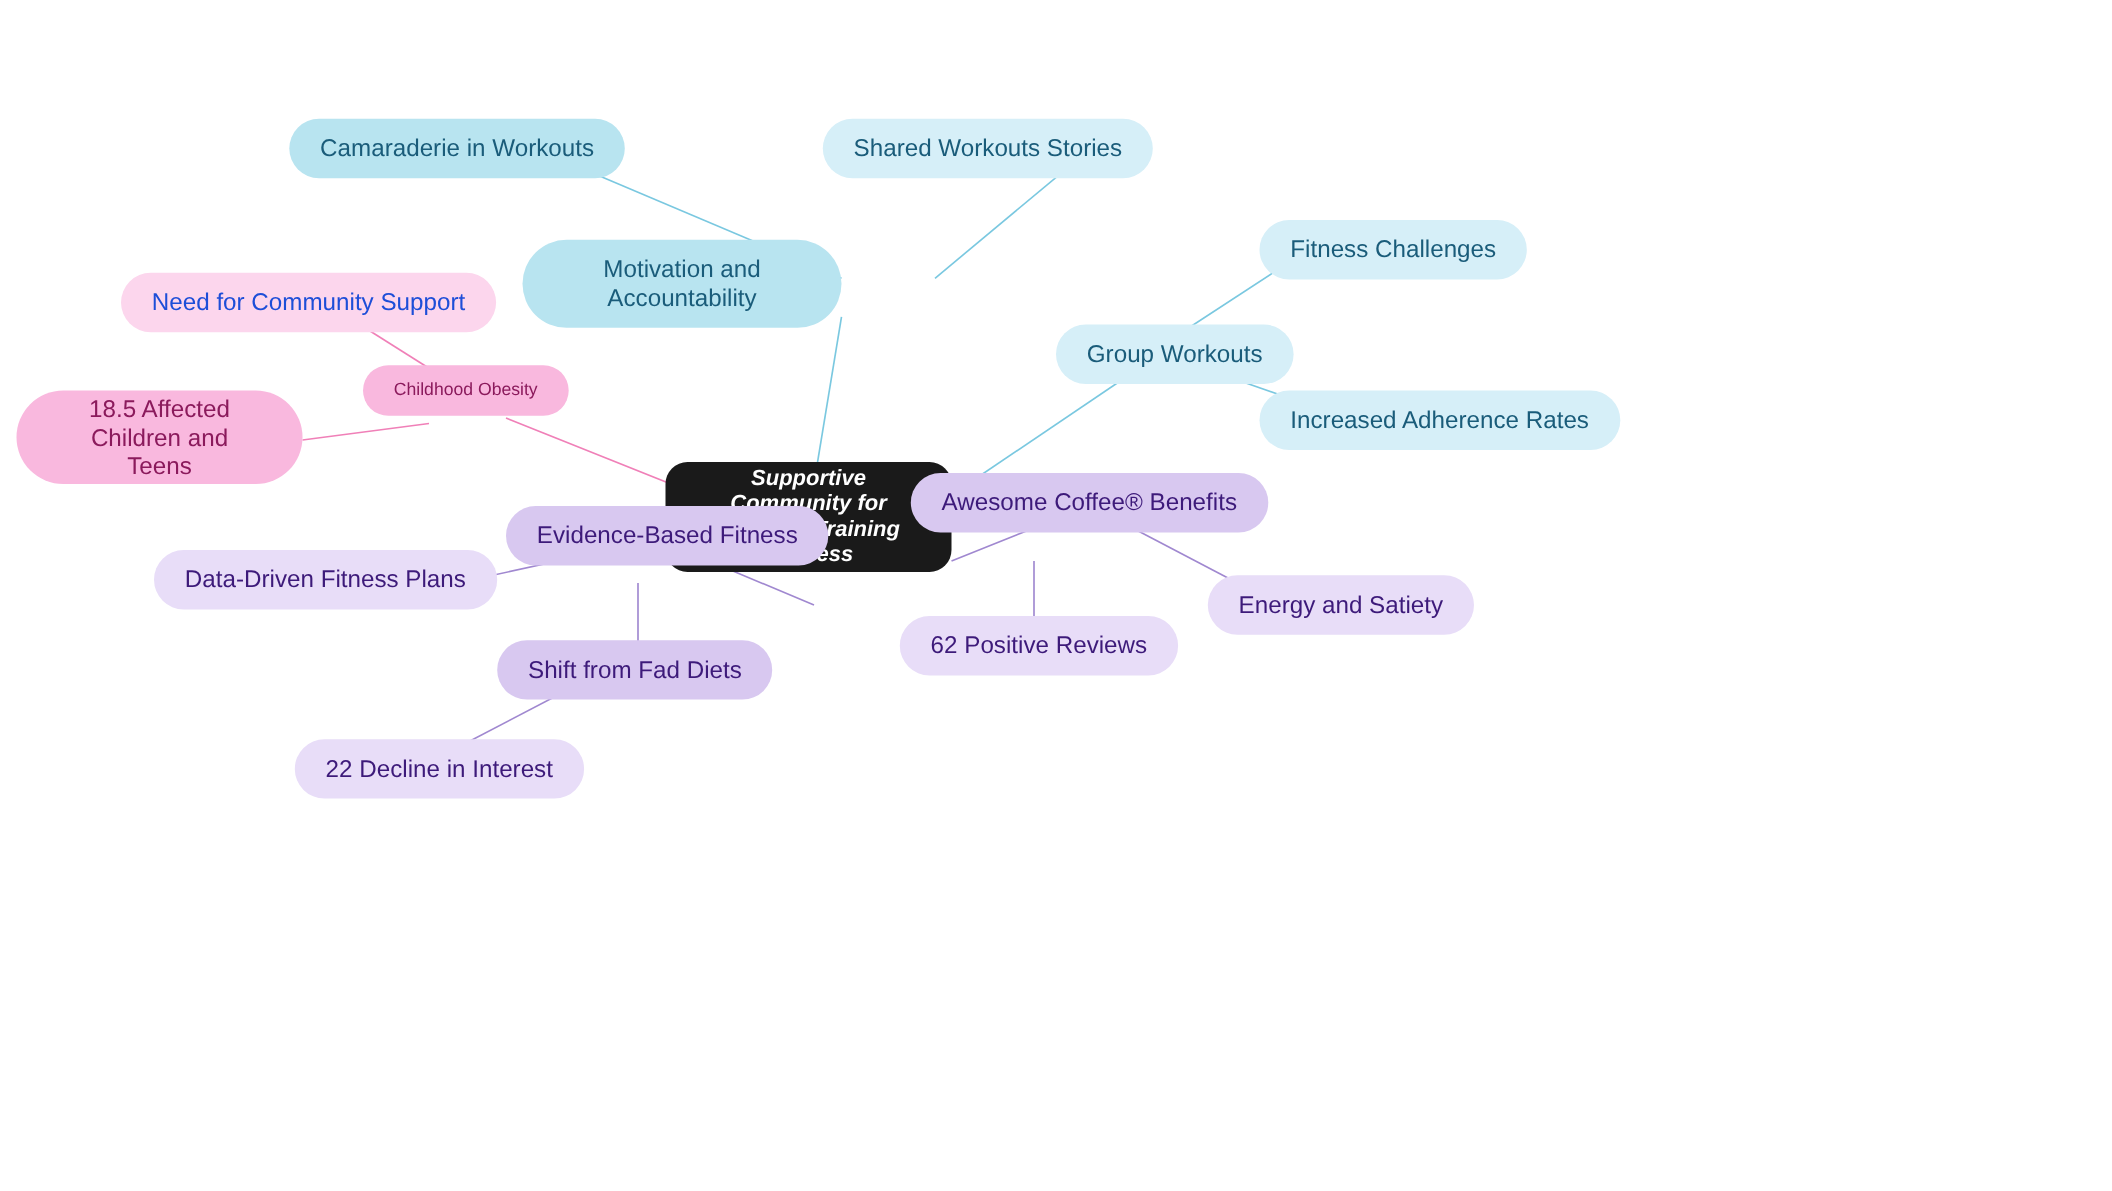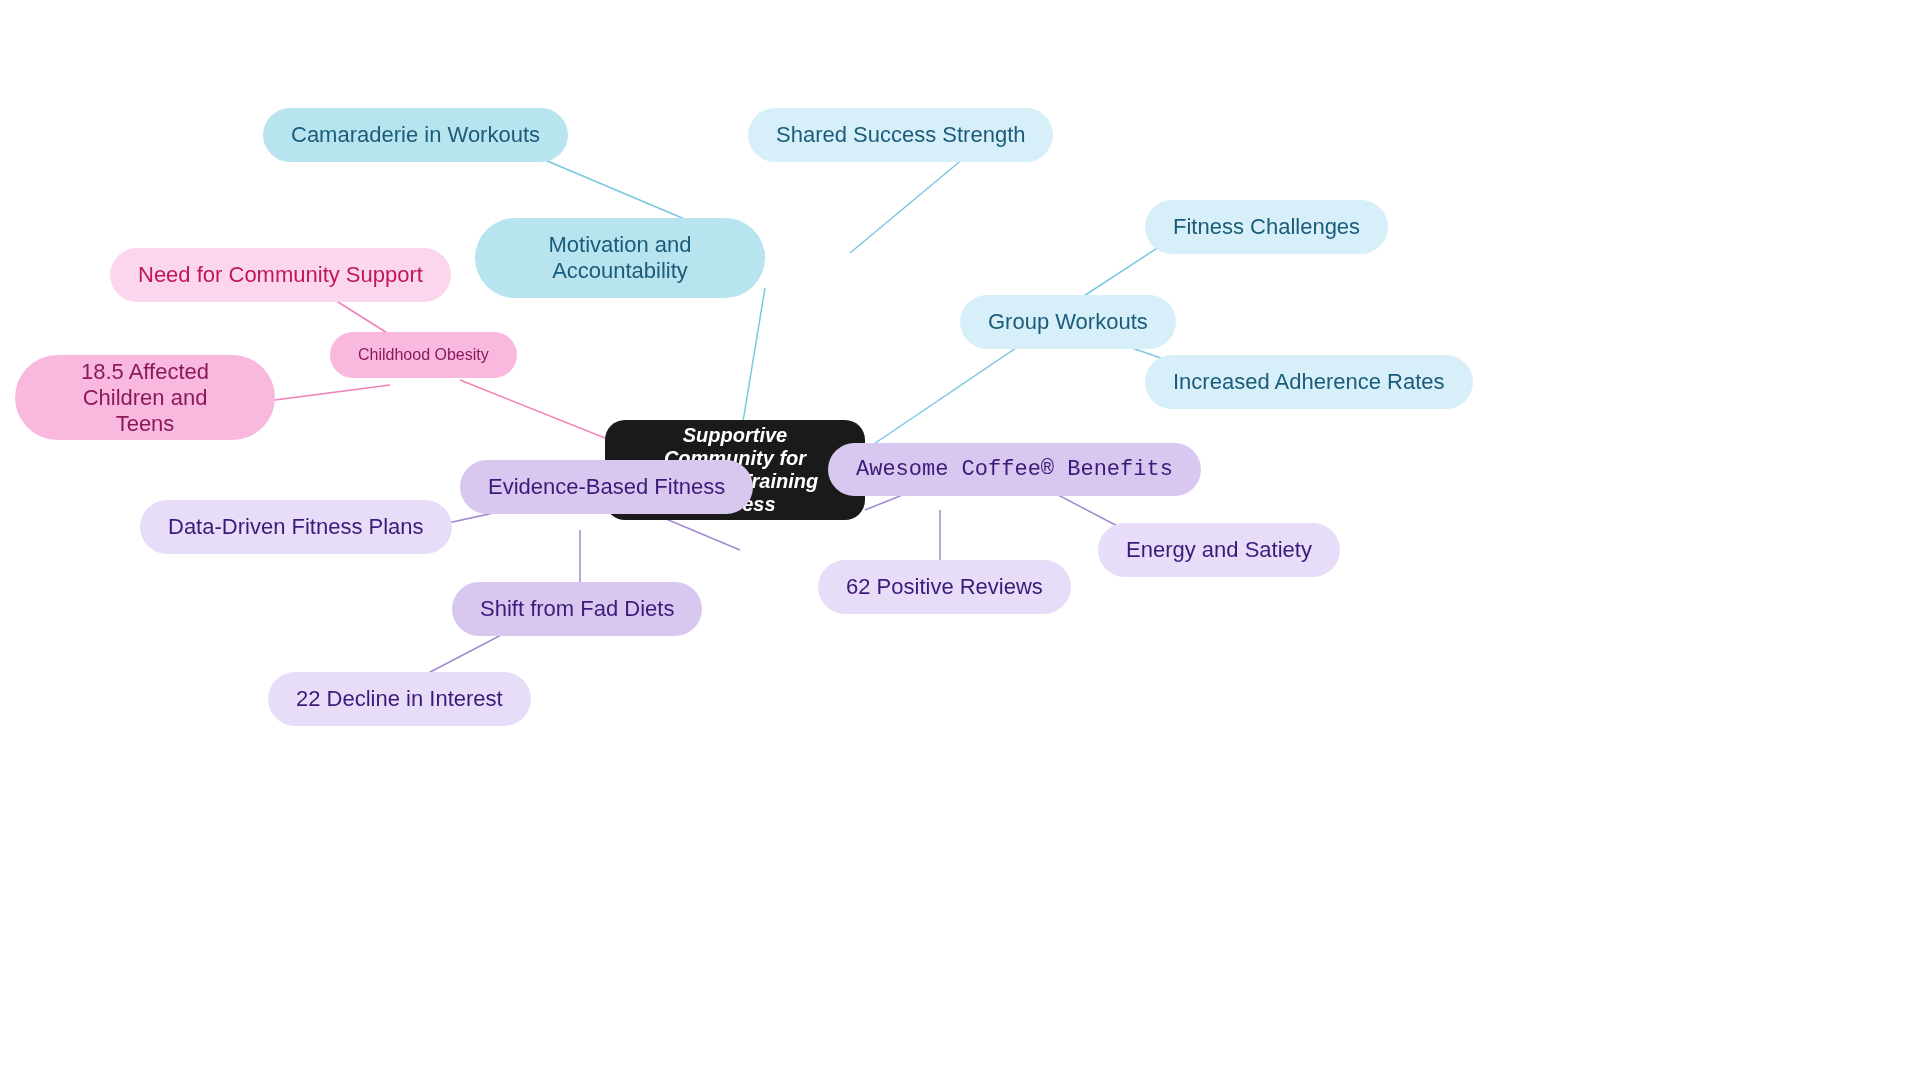--- a/index.html
+++ b/index.html
@@ -49,21 +49,21 @@
     }
 
     .node-pink {
       background: #f9b8de;
       color: #8b1a5c;
       border: none;
     }
 
     .node-pink-light {
       background: #fcd6ed;
-      color: #be185d;
+      color: #1d4ed8;
       border: none;
     }
 
     .node-purple {
       background: #d8c8f0;
       color: #3d1a7a;
       border: none;
     }
 
     .node-purple-light {
@@ -123,21 +123,21 @@
 
   <line class="line-purple" x1="940" y1="510" x2="940" y2="570"></line>
 
   <line class="line-purple" x1="1020" y1="475" x2="1125" y2="530"></line>
 </svg>
 
 <div class="node node-center" style="left: 605px; top: 420px;">Supportive Community for<br>Strength Training Success</div>
 
 <div class="node node-blue" style="left: 263px; top: 108px;">Camaraderie in Workouts</div>
 
-<div class="node node-blue-light" style="left: 748px; top: 108px;">Shared Success Strength</div>
+<div class="node node-blue-light" style="left: 748px; top: 108px;">Shared Workouts Stories</div>
 
 <div class="node node-blue" style="left: 475px; top: 218px; width: 290px;">Motivation and Accountability</div>
 
 <div class="node node-pink-light" style="left: 110px; top: 248px;">Need for Community Support</div>
 
 <div class="node node-pink" style="left: 330px; top: 332px; font-size: 16px;">Childhood Obesity</div>
 
 <div class="node node-pink" style="left: 15px; top: 355px; width: 260px; height: 85px;">18.5 Affected Children and<br>Teens</div>
 
 <div class="node node-blue-light" style="left: 960px; top: 295px;">Group Workouts</div>
@@ -147,17 +147,17 @@
 <div class="node node-blue-light" style="left: 1145px; top: 355px; text-align: center;">Increased Adherence Rates</div>
 
 <div class="node node-purple" style="left: 460px; top: 460px;">Evidence-Based Fitness</div>
 
 <div class="node node-purple-light" style="left: 140px; top: 500px;">Data-Driven Fitness Plans</div>
 
 <div class="node node-purple" style="left: 452px; top: 582px;">Shift from Fad Diets</div>
 
 <div class="node node-purple-light" style="left: 268px; top: 672px;">22 Decline in Interest</div>
 
-<div class="node node-purple" style="left: 828px; top: 443px; font-family: Liberation Mono, monospace;">Awesome Coffee® Benefits</div>
+<div class="node node-purple" style="left: 828px; top: 430px;">Awesome Coffee® Benefits</div>
 
 <div class="node node-purple-light" style="left: 818px; top: 560px;">62 Positive Reviews</div>
 
 <div class="node node-purple-light" style="left: 1098px; top: 523px;">Energy and Satiety</div>
 
 </body></html>

